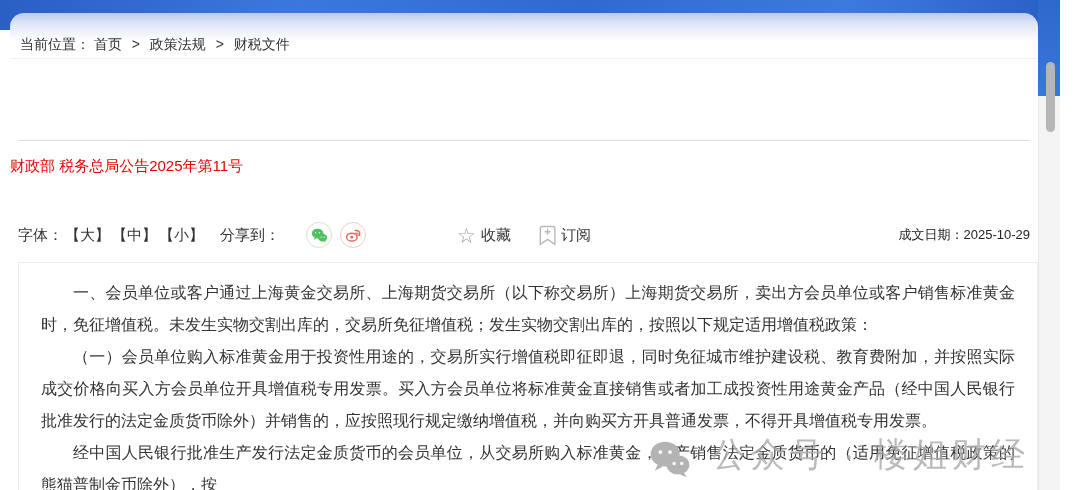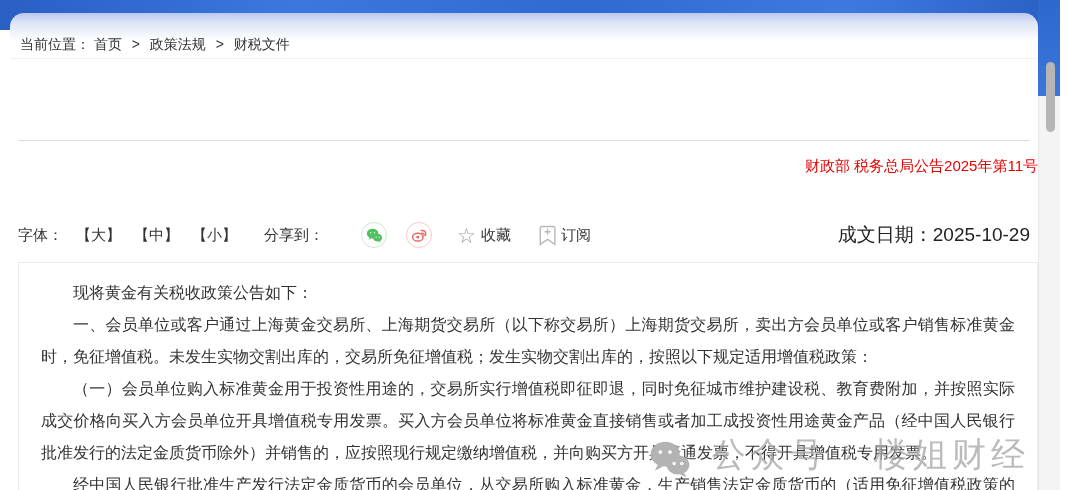--- a/index.html
+++ b/index.html
@@ -25,38 +25,38 @@
   .breadcrumb { position:absolute; top:23px; left:10px; font-size:14px; color:#333; }
   .breadcrumb a { color:#333; text-decoration:none; cursor:pointer; }
   .breadcrumb .sep { margin:0 6px; color:#333; }
   .bc-line { position:absolute; top:45px; left:0; right:0; height:1px; background:#f1f1f1; }
 
   h1.doc-title { position:absolute; top:82px; left:0; right:0; text-align:center;
     font-size:21px; font-weight:bold; color:#2b2b2b; letter-spacing:1px; }
 
   .divider { position:absolute; top:127px; left:8px; right:8px; height:1px; background:#dcdcdc; }
 
-  .doc-number { position:absolute; top:144px; left:12px; right:0; text-align:right;
+  .doc-number { position:absolute; top:144px; left:0; right:0; text-align:left;
     font-size:15px; color:#e60000; }
 
   
   .toolbar { position:absolute; top:206px; left:8px; right:8px; height:32px;
     display:flex; align-items:center; font-size:15px; color:#333; }
-  .tb-left { display:flex; align-items:center; gap:13px; }
+  .tb-left { display:flex; align-items:center; gap:2px; }
   .font-btn { cursor:pointer; color:#333; }
   .share-label { margin-left:14px; margin-right:24px;font-family:Liberation Mono, monospace; }
   .icon-circle { width:26px; height:26px; border-radius:50%; display:inline-flex;
     align-items:center; justify-content:center; margin-right:6px; cursor:pointer; background:#fff; }
   .icon-circle.green { border:1px solid #cfe8cc; }
   .icon-circle.red { border:1px solid #f3cbc6; }
   .tb-center { position:absolute; left:50%; transform:translateX(-50%);
     display:flex; align-items:center; gap:28px; }
   .tb-btn { display:inline-flex; align-items:center; gap:5px; cursor:pointer; color:#333; }
   .star-glyph { font-size:21px; color:#9a9a9a; line-height:1; }
-  .tb-right { margin-left:auto; font-size:19px; color:#222; }
+  .tb-right { margin-left:auto; font-size:13px; color:#222; }
 
   
   .content-box { position:absolute; top:249px; left:8px; right:0; height:660px;
     border:1px solid #ececec; background:#fff; padding:14px 22px 20px; }
   .content-box p { font-size:16px; line-height:32px; color:#333;
     text-indent:2em; text-align:justify; }
 
   
   .watermark { position:absolute; top:419px; right:8px; z-index:3;
     display:flex; align-items:flex-end; gap:21px; pointer-events:none;
@@ -130,21 +130,20 @@
           <span>订阅</span>
         </span>
       </div>
 
       <div class="tb-right">
         <span>成文日期：</span><span>2025-10-29</span>
       </div>
     </div>
 
     <div class="content-box">
-      <p>现将黄金有关税收政策公告如下：</p>
       <p>一、会员单位或客户通过上海黄金交易所、上海期货交易所（以下称交易所）上海期货交易所，卖出方会员单位或客户销售标准黄金时，免征增值税。未发生实物交割出库的，交易所免征增值税；发生实物交割出库的，按照以下规定适用增值税政策：</p>
       <p>（一）会员单位购入标准黄金用于投资性用途的，交易所实行增值税即征即退，同时免征城市维护建设税、教育费附加，并按照实际成交价格向买入方会员单位开具增值税专用发票。买入方会员单位将标准黄金直接销售或者加工成投资性用途黄金产品（经中国人民银行批准发行的法定金质货币除外）并销售的，应按照现行规定缴纳增值税，并向购买方开具普通发票，不得开具增值税专用发票。</p>
       <p>经中国人民银行批准生产发行法定金质货币的会员单位，从交易所购入标准黄金，生产销售法定金质货币的（适用免征增值税政策的熊猫普制金币除外），按</p>
     </div>
 
     <div class="watermark">
       <svg width="42" height="38" viewBox="0 0 24 22">
         <ellipse cx="9.2" cy="8.2" rx="8.4" ry="7.2" fill="#b3b3b3"></ellipse>
         <path d="M5 14 l-1.8 3.8 4.4-2.2z" fill="#b3b3b3"></path>
         <ellipse cx="16.6" cy="14.4" rx="6.6" ry="5.6" fill="#b3b3b3"></ellipse>

